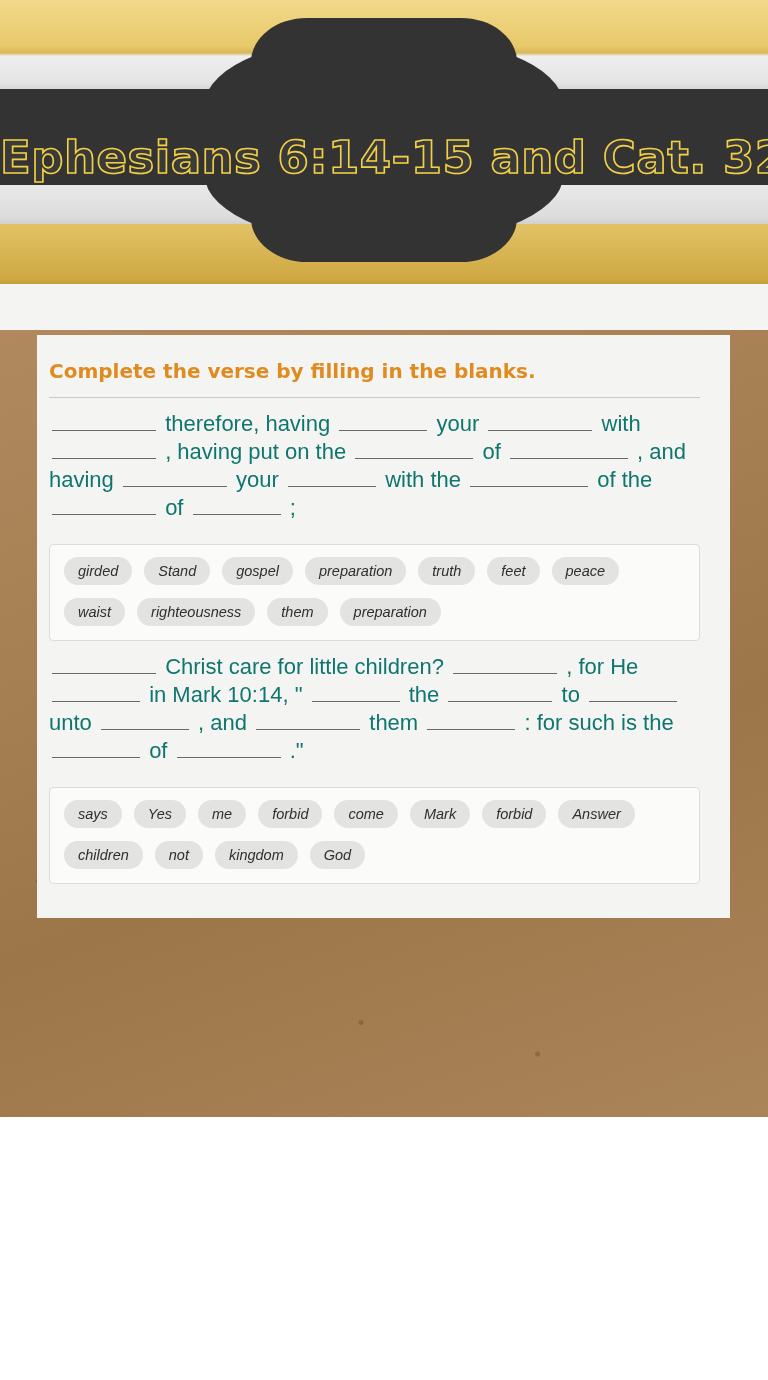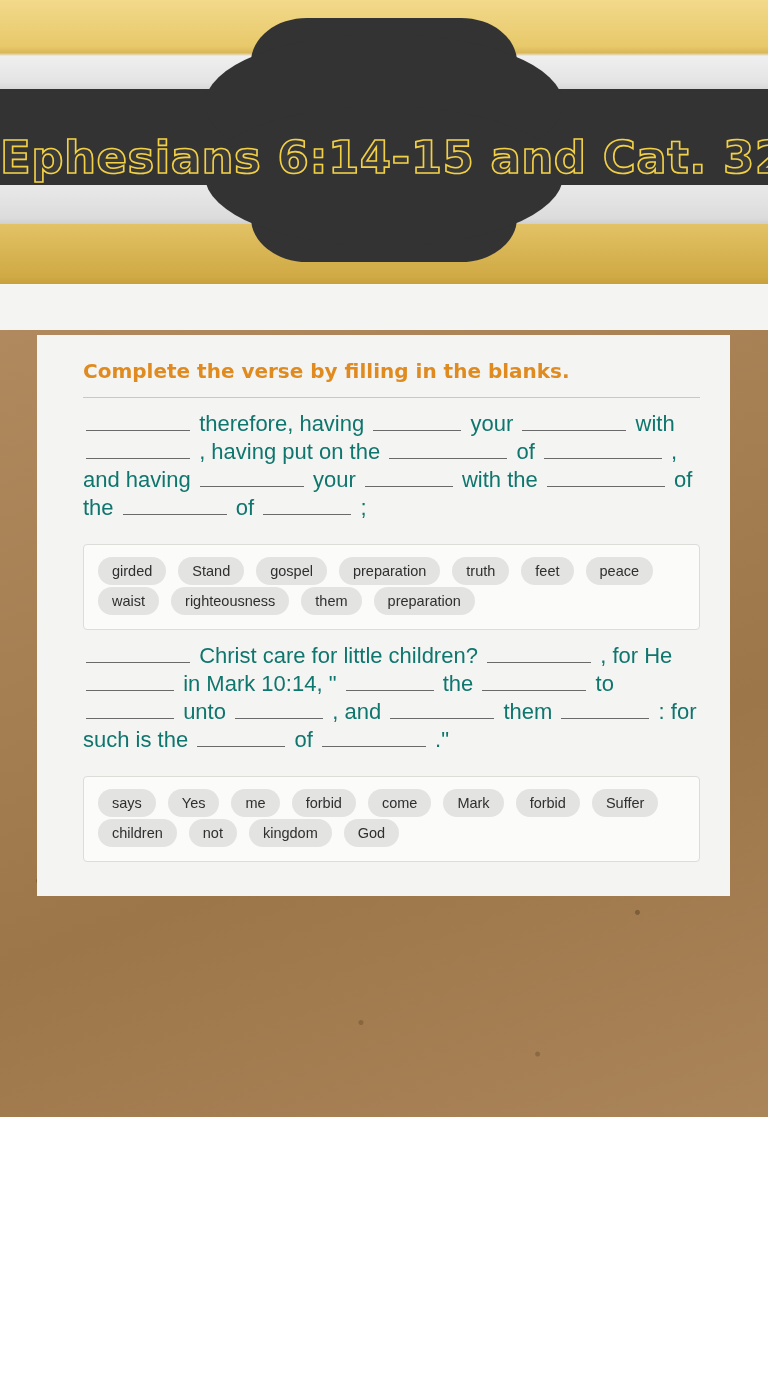--- a/index.html
+++ b/index.html
@@ -86,21 +86,21 @@
       linear-gradient(160deg, #b08a5e 0%, #a57f52 35%, #9c7648 60%, #ab855a 100%);
   }
 
   
   .sheet {
     position: absolute;
     left: 37px;
     top: 5px;
     width: 693px;
     background: #f4f4f2;
-    padding: 24px 30px 34px 46px;
+    padding: 24px 30px 34px 12px;
   }
 
   .section-title {
     font-family: "DejaVu Sans", sans-serif;
     font-size: 20px;
     font-weight: 700;
     color: #e08b20;
     padding-bottom: 14px;
     border-bottom: 1px solid #c9c9c4;
     margin: 0 0 10px 0;
@@ -125,21 +125,22 @@
   .b-xl { width: 118px; }
 
   .wordbank {
     margin-top: 22px;
     background: #fbfbfa;
     border: 1px solid #dcdcd8;
     border-radius: 4px;
     padding: 12px 14px 14px 14px;
     display: flex;
     flex-wrap: wrap;
-    gap: 2px 12px;
+    gap: 13px 12px;
+    font-style: italic;
   }
   .chip {
     display: inline-block;
     background: #e3e3e1;
     border-radius: 14px;
     padding: 6px 14px;
     font-size: 14.5px;
     color: #2f2f2f;
     line-height: 16px;
     white-space: nowrap;
@@ -181,21 +182,21 @@
 
     <p class="passage" id="passage-1"><span class="blank b-l"></span> <span>Christ care for little children?</span> <span class="blank b-l"></span> <span>, for He</span> <span class="blank b-m"></span> <span>in Mark 10:14, "</span> <span class="blank b-m"></span> <span>the</span> <span class="blank b-l"></span> <span>to</span> <span class="blank b-m"></span> <span>unto</span> <span class="blank b-m"></span> <span>, and</span> <span class="blank b-l"></span> <span>them</span> <span class="blank b-m"></span> <span>: for such is the</span> <span class="blank b-m"></span> <span>of</span> <span class="blank b-l"></span> <span>."</span> </p>
     <div class="wordbank" id="wordbank-1">
         <span class="chip">says</span>
         <span class="chip">Yes</span>
         <span class="chip">me</span>
         <span class="chip">forbid</span>
         <span class="chip">come</span>
         <span class="chip">Mark</span>
         <span class="chip">forbid</span>
-        <span class="chip">Suffer</span>
+        <span class="chip">Answer</span>
         <span class="chip">children</span>
         <span class="chip">not</span>
         <span class="chip">kingdom</span>
         <span class="chip">God</span>
       </div>
 
   </div>
 </div>
 
 <div class="bottom-white"></div>

